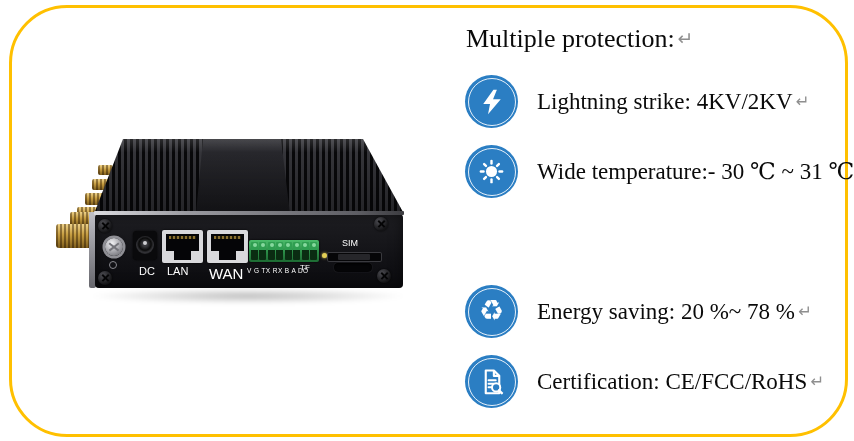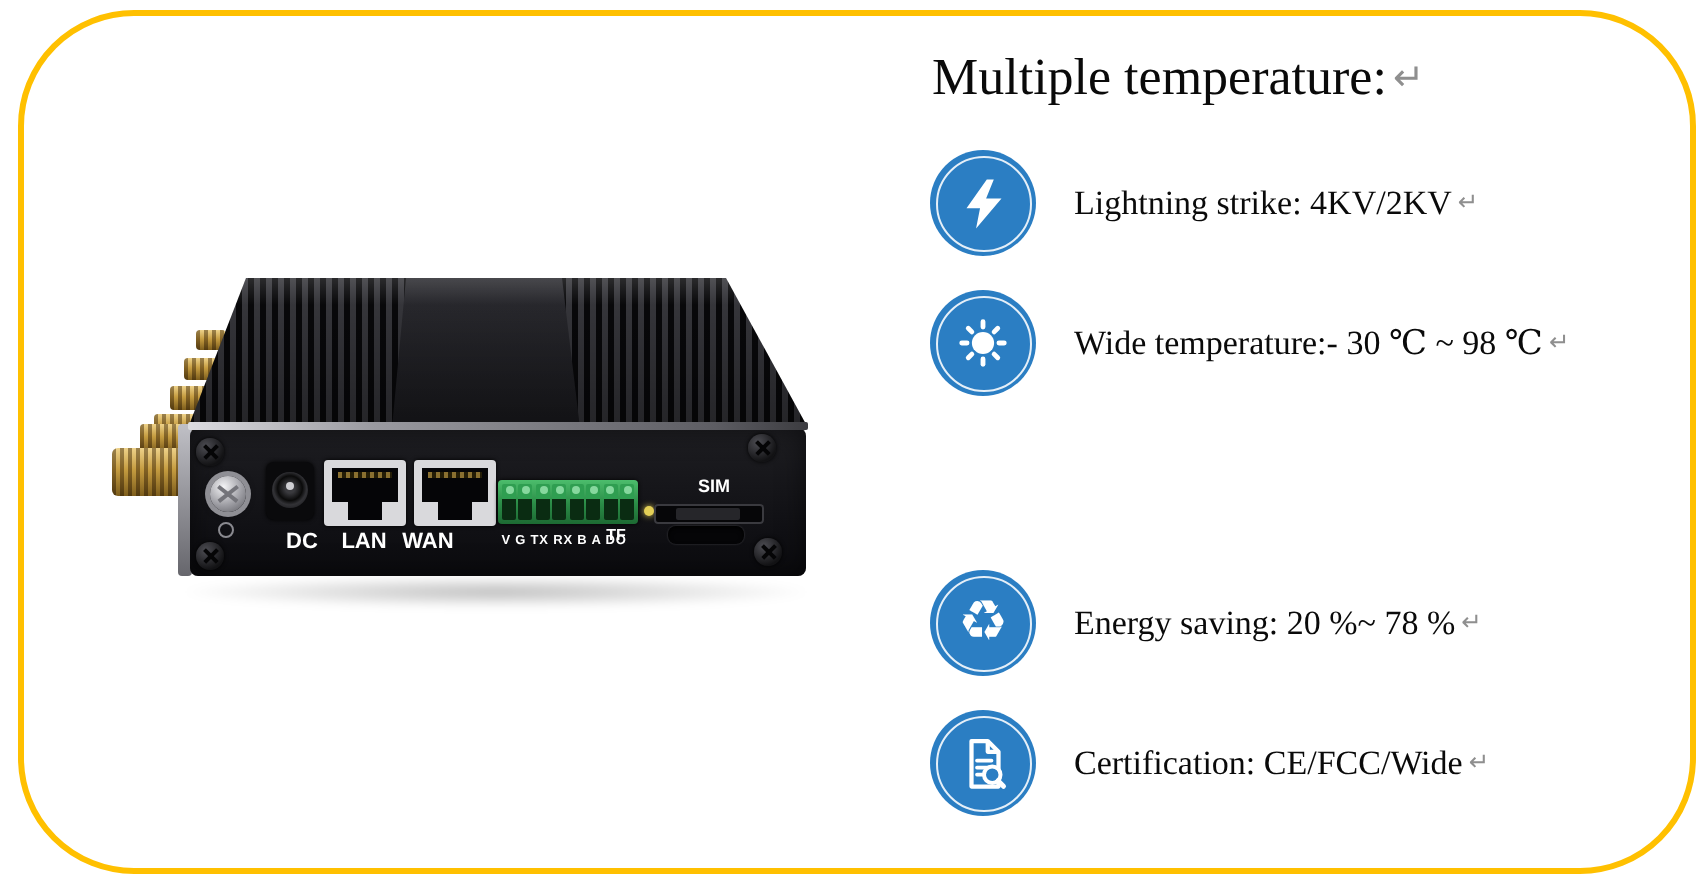--- a/index.html
+++ b/index.html
@@ -8,21 +8,21 @@
   
   .frame{position:absolute;left:9px;top:5px;width:833px;height:426px;
          border:3px solid #FFC000;border-radius:58px;}
   
   .title{position:absolute;left:466px;top:24px;font-size:26px;color:#0a0a0a;white-space:nowrap;}
   .ret{color:#8f8f8f;font-family:"DejaVu Sans",sans-serif;font-size:0.72em;margin-left:3px;vertical-align:2px;}
   .feature{position:absolute;left:465px;height:53px;display:flex;align-items:center;}
   .ficon{width:53px;height:53px;border-radius:50%;background:#2B7EC3;position:relative;
          flex:0 0 auto;display:flex;align-items:center;justify-content:center;}
   .ficon::after{content:"";position:absolute;inset:2.5px;border:1.6px solid rgba(255,255,255,.88);border-radius:50%;}
-  .ftext{margin-left:19px;font-size:17px;color:#0a0a0a;white-space:nowrap;}
+  .ftext{margin-left:19px;font-size:23px;color:#0a0a0a;white-space:nowrap;}
   .glyph{color:#fff;font-family:"DejaVu Sans",sans-serif;font-size:28px;line-height:1;position:relative;top:-1px;}
   
   .device{position:absolute;left:58px;top:138px;width:352px;height:172px;}
   .dev-shadow{position:absolute;left:30px;top:150px;width:320px;height:16px;z-index:0;
               background:radial-gradient(ellipse at center,rgba(0,0,0,.25),rgba(0,0,0,0) 70%);filter:blur(2px);}
   .ant{position:absolute;z-index:1;border-radius:2px;
        background:linear-gradient(180deg,#eed28a,#c59c40 45%,#7d5d1c),
                   repeating-linear-gradient(90deg,rgba(60,40,0,.45) 0 2px,rgba(0,0,0,0) 2px 4px);
        background-blend-mode:multiply;}
   .fins{position:absolute;left:36px;top:1px;width:310px;height:75px;z-index:3;
@@ -67,22 +67,22 @@
         background:linear-gradient(180deg,#4cbd6c,#2a8c46 55%,#1d6a33);box-shadow:0 0 2px #000;}
   .term-cell{flex:1;border-radius:1px;background:linear-gradient(180deg,#2f9e51 0 42%,#0a2c12 42%);position:relative;}
   .term-cell::before{content:"";position:absolute;left:25%;top:6%;width:4px;height:4px;border-radius:50%;background:#86d89e;}
   .led{position:absolute;left:227px;top:39px;width:5px;height:5px;border-radius:50%;background:#e3cf56;
         box-shadow:0 0 3px #e3cf56;}
   .slot-sim{position:absolute;left:232px;top:38px;width:55px;height:10px;background:#060608;border-radius:2px;
         box-shadow:inset 0 0 0 1px #3a3a3f;}
   .sim-card{position:absolute;left:11px;top:2px;width:32px;height:6px;background:#26262a;border-radius:1px;}
   .slot-tf{position:absolute;left:239px;top:49px;width:38px;height:9px;background:#050507;border-radius:4px;
         box-shadow:inset 0 1px 2px #000,0 0 1px #4a4a4f;}
-  .plabel{position:absolute;color:#fff;font-family:"Liberation Sans",sans-serif;font-weight:bold;
-        text-align:center;white-space:nowrap;}
+  .plabel{position:absolute;color:#fff;font-family:"Liberation Sans",sans-serif;font-weight:normal;
+        text-align:left;white-space:nowrap;}
 </style>
 </head>
 <body>
 
 <div class="stage">
   <div class="frame"></div>
 
   <div class="device">
     <div class="dev-shadow"></div>
     <div class="ant" style="left:40px;top:27px;width:15px;height:10px"></div>
@@ -135,27 +135,27 @@
 
       <div class="plabel" style="left:247px;top:24px;width:30px;font-size:9px">SIM</div>
       <div class="slot-sim">
         <div class="sim-card"></div>
       </div>
       <div class="plabel" style="left:205px;top:49px;width:16px;font-size:8px">TF</div>
       <div class="slot-tf"></div>
 
       <div class="plabel" style="left:44px;top:51px;width:24px;font-size:11px">DC</div>
       <div class="plabel" style="left:72px;top:51px;width:30px;font-size:11px">LAN</div>
-      <div class="plabel" style="left:104px;top:51px;width:30px;font-size:11px">WAN</div>
+      <div class="plabel" style="left:114px;top:51px;width:30px;font-size:15px">WAN</div>
       <div class="plabel" style="left:152px;top:53px;width:70px;font-size:6.5px;letter-spacing:.4px">V G TX RX B A DO</div>
     </div>
   </div>
 
   <div class="title">
-    <span>Multiple temperature:</span><span class="ret">↵</span>
+    <span>Multiple protection:</span><span class="ret">↵</span>
   </div>
 
   <div class="feature" style="top:75px">
     <span class="ficon">
       <svg width="28" height="28" viewBox="0 0 24 24">
           <polygon points="13.2,1.5 4.5,13.8 10.3,13.8 8.6,22.5 19.5,9.6 12.9,9.6 16.2,1.5" fill="#fff"></polygon>
         </svg>
     </span>
     <span class="ftext">
       <span>Lightning strike: 4KV/2KV</span><span class="ret">↵</span>
@@ -170,21 +170,21 @@
           <line x1="12" y1="18.6" x2="12" y2="20.8"></line>
         <line x1="3.2" y1="12" x2="5.4" y2="12"></line>
           <line x1="18.6" y1="12" x2="20.8" y2="12"></line>
         <line x1="5.9" y1="5.9" x2="7.4" y2="7.4"></line>
           <line x1="16.6" y1="16.6" x2="18.1" y2="18.1"></line>
         <line x1="5.9" y1="18.1" x2="7.4" y2="16.6"></line>
           <line x1="16.6" y1="7.4" x2="18.1" y2="5.9"></line>
       </svg>
     </span>
     <span class="ftext">
-      <span>Wide temperature:- 30 ℃ ~ 98 ℃</span><span class="ret">↵</span>
+      <span>Wide temperature:- 30 ℃ ~ 31 ℃</span><span class="ret">↵</span>
     </span>
   </div>
 
 
   <div class="feature" style="top:285px">
     <span class="ficon">
       <span class="glyph">♻</span>
     </span>
     <span class="ftext">
       <span>Energy saving: 20 %~ 78 %</span><span class="ret">↵</span>
@@ -195,16 +195,16 @@
     <span class="ficon">
       <svg width="30" height="30" viewBox="0 0 24 24">
         <path d="M7 2.8 h6.5 l4.3 4.3 V21 H7 Z" fill="none" stroke="#fff" stroke-width="1.7" stroke-linejoin="round"></path>
         <path d="M13.5 2.8 V7.1 H17.8" fill="none" stroke="#fff" stroke-width="1.7" stroke-linejoin="round"></path>
         <path d="M9.2 10.6 h5.8 M9.2 13.4 h4.4 M9.2 16.2 h2.8" stroke="#fff" stroke-width="1.5" stroke-linecap="round"></path>
         <circle cx="15.3" cy="16.3" r="3.3" fill="#2B7EC3" stroke="#fff" stroke-width="1.6"></circle>
         <line x1="17.6" y1="18.7" x2="19.8" y2="20.9" stroke="#fff" stroke-width="2" stroke-linecap="round"></line>
       </svg>
     </span>
     <span class="ftext">
-      <span>Certification: CE/FCC/Wide</span><span class="ret">↵</span>
+      <span>Certification: CE/FCC/RoHS</span><span class="ret">↵</span>
     </span>
   </div>
 </div>
 
 </body></html>

